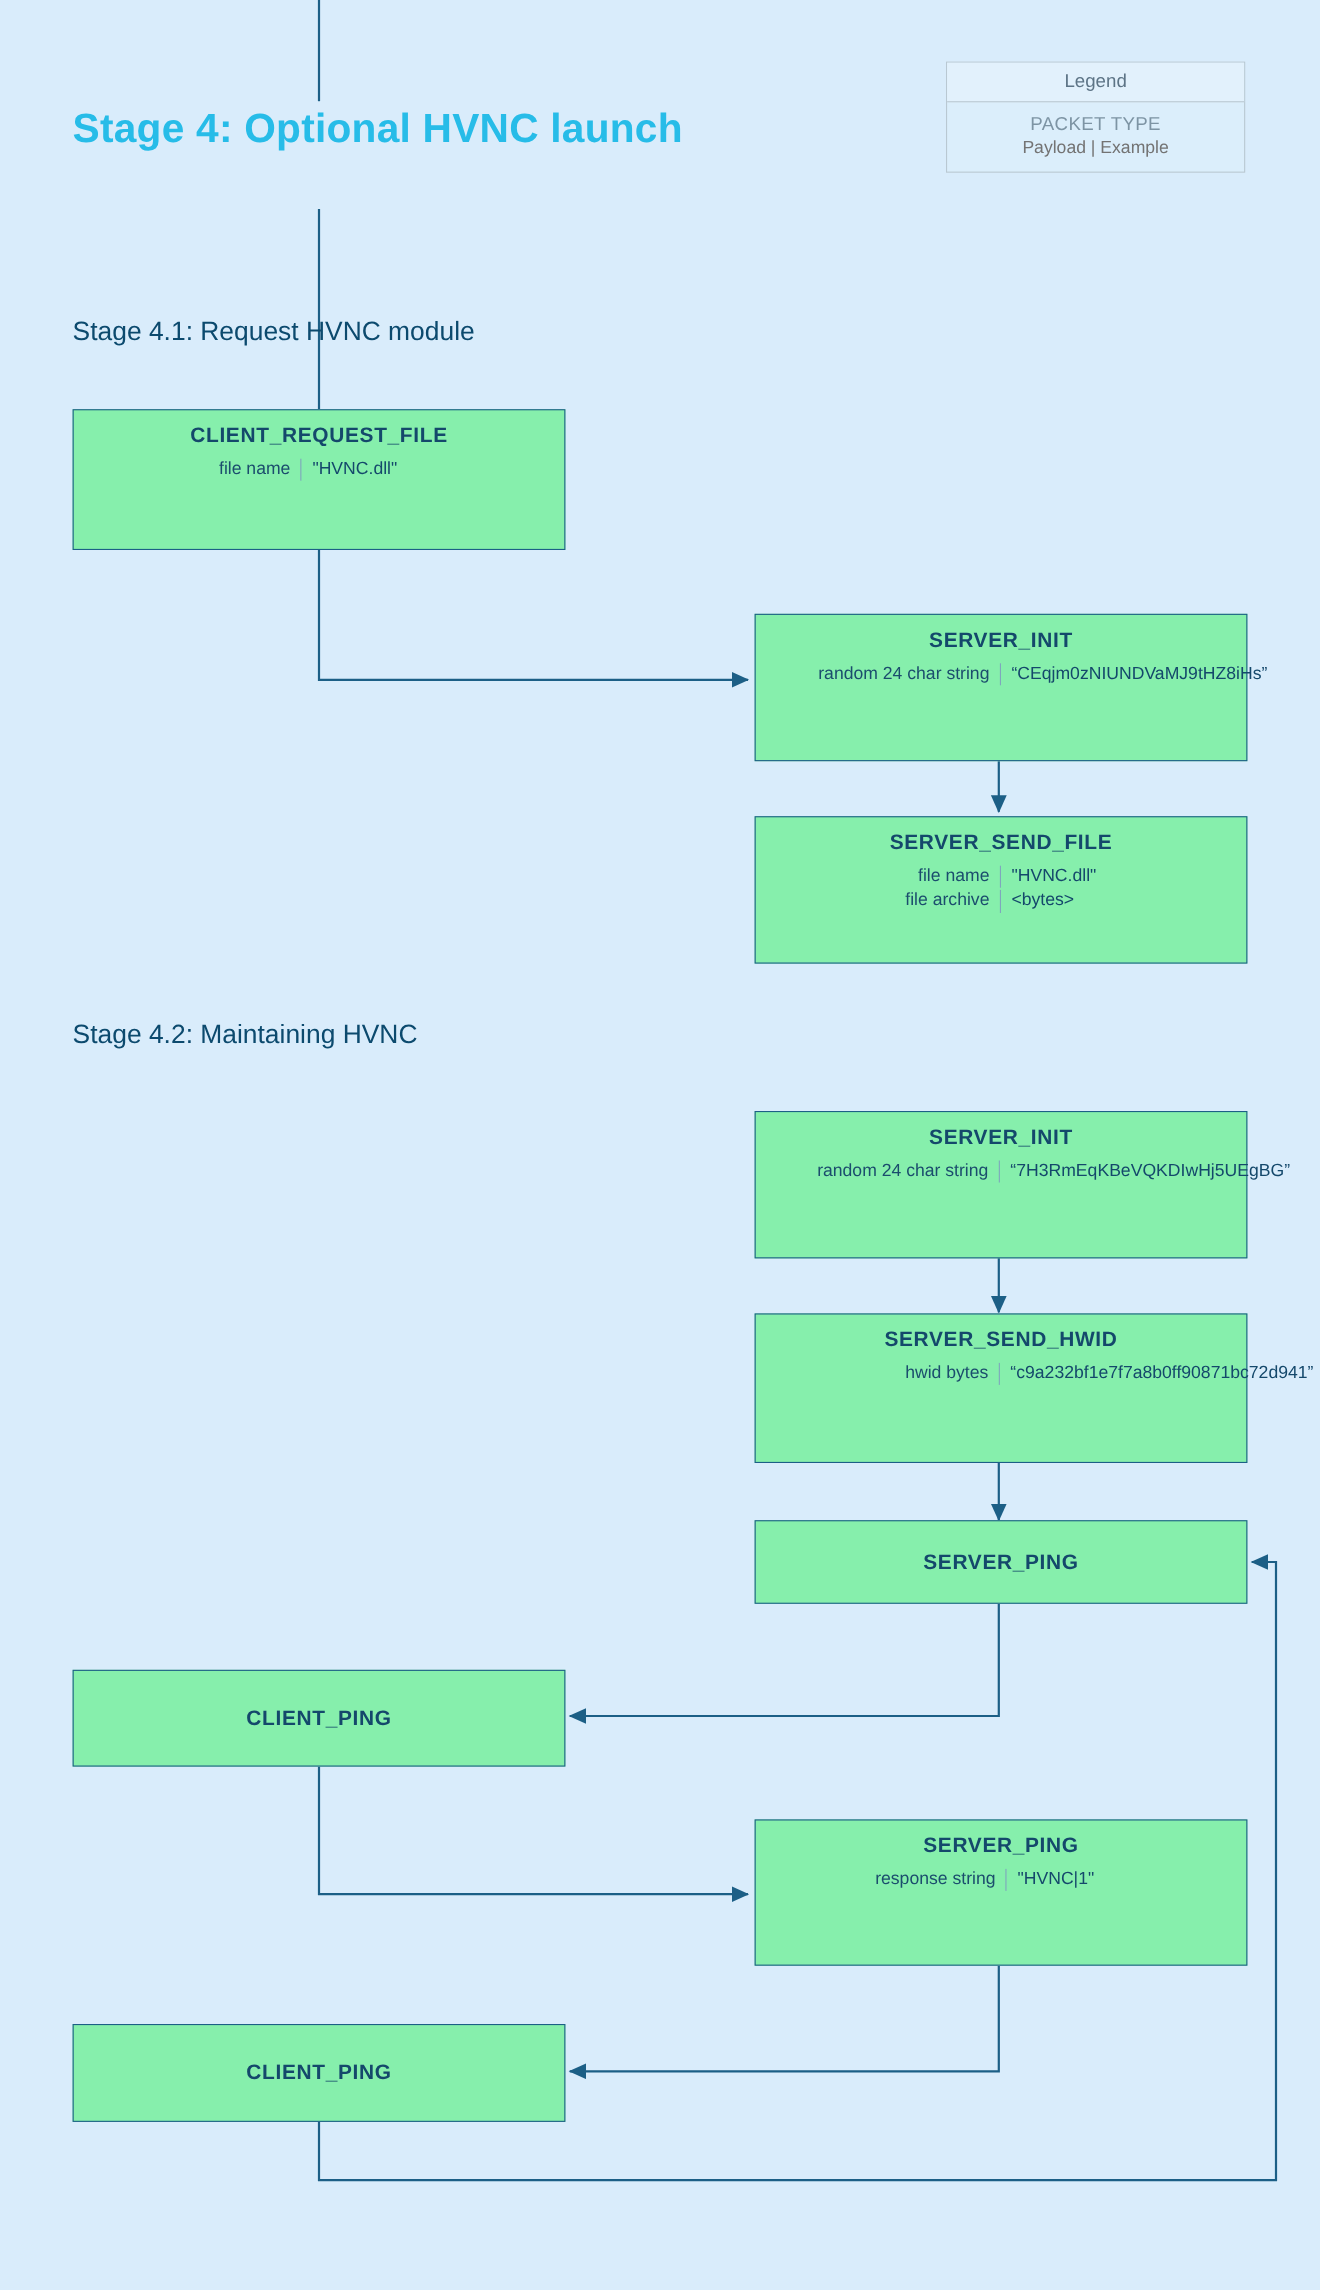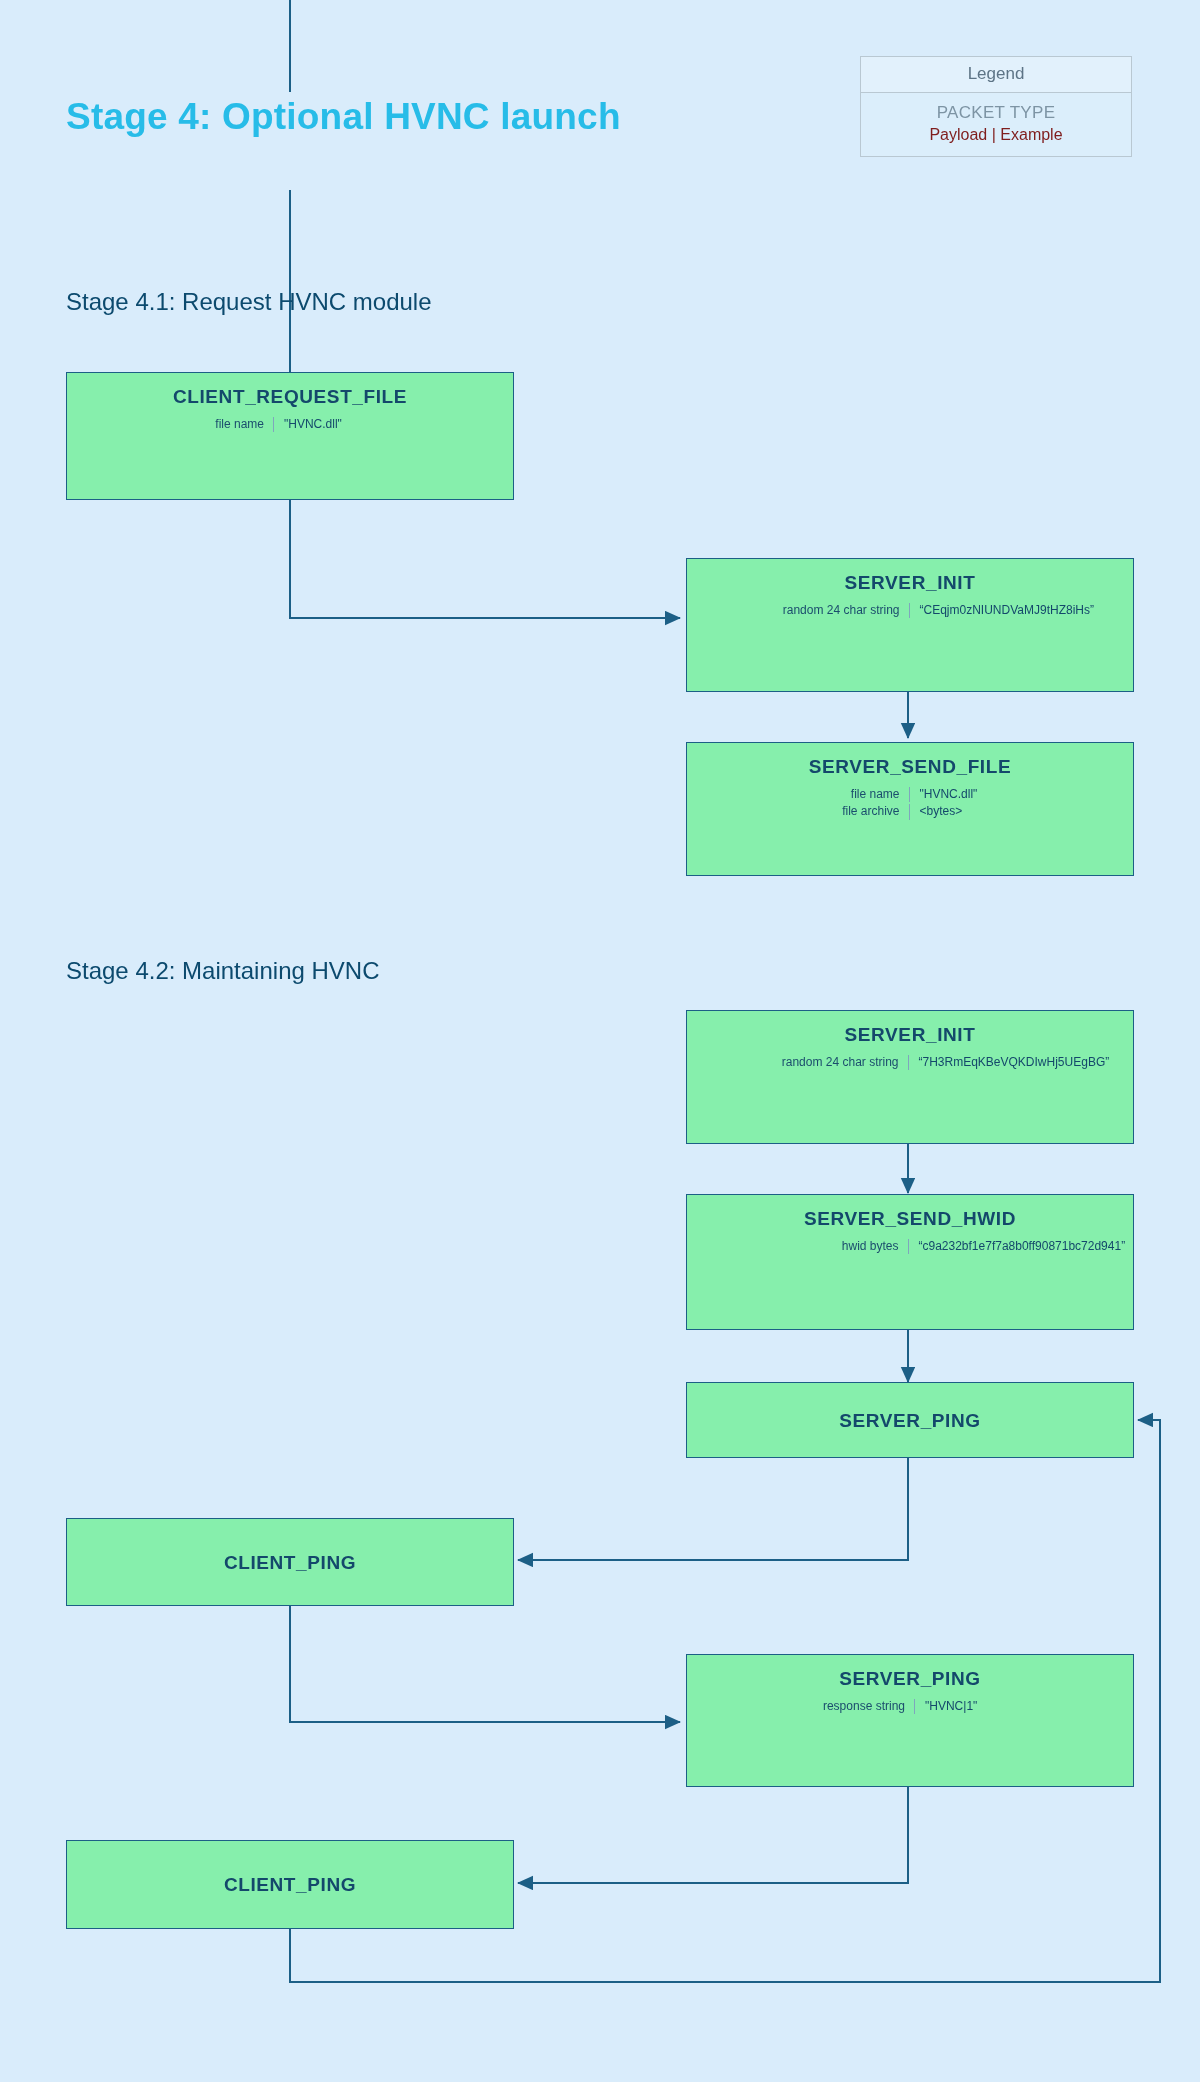--- a/index.html
+++ b/index.html
@@ -55,41 +55,41 @@
     color: #8198a8;
   }
   .legend-type {
     font-size: 17px;
     letter-spacing: .3px;
     color: #7d94a4;
   }
   .legend-payload {
     font-size: 16px;
     margin-top: 3px;
-    color: #7f1d1d;
+    color: #737373;
   }
 
   
   .stage-title {
     position: absolute;
     left: 66px;
     top: 96px;
     font-size: 37px;
     font-weight: bold;
     color: #27bce8;
     letter-spacing: .2px;
   }
   .sub-title {
     position: absolute;
     left: 66px;
     font-size: 24px;
     color: #0c4a6e;
   }
   #sub1 { top: 288px; }
-  #sub2 { top: 927px; margin-top: 30px; }
+  #sub2 { top: 927px; }
 
   
   .packet {
     position: absolute;
     box-sizing: border-box;
     border: 1px solid #1c5f86;
     background: #86efac;
     padding: 0;
   }
   .packet .ptype {
@@ -113,21 +113,21 @@
     margin-top: 9px;
     padding: 0 12px 12px;
     display: flex;
     flex-direction: column;
     gap: 2px;
   }
   .field {
     display: flex;
     align-items: flex-start;
     justify-content: center;
-    font-size: 12px;
+    font-size: 16px;
     color: #1b4d6d;
     line-height: 1.28;
   }
   .field .fname {
     text-align: right;
     padding-right: 9px;
   }
   .field .fval {
     text-align: left;
     padding-left: 10px;

